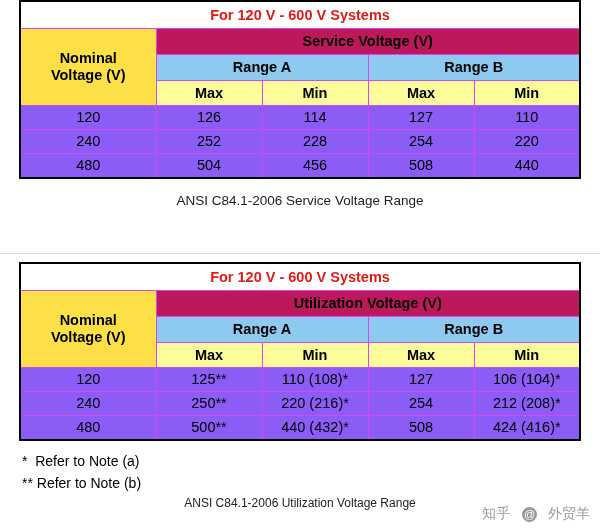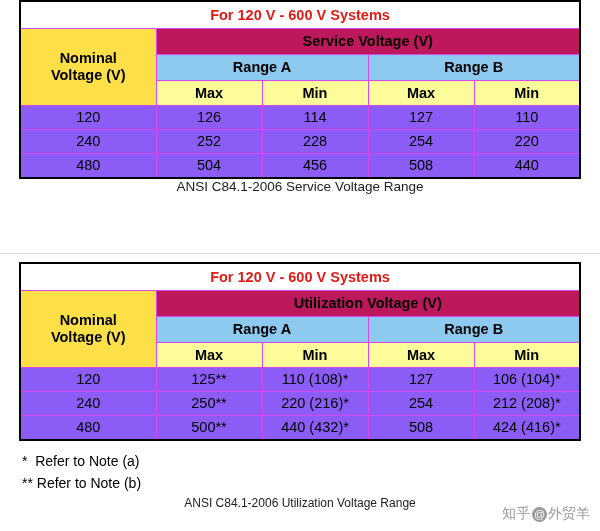--- a/index.html
+++ b/index.html
@@ -89,20 +89,21 @@
     font-size: 15px;
     height: 21px;
   }
   .col-nominal { width: 136px; }
   .col-val { width: 106px; }
 
   .caption {
     text-align: center;
     font-size: 13.5px;
     color: #222222;
+    margin-top: 14px;
   }
   .notes {
     margin: 10px 0 0 22px;
     font-size: 14px;
     line-height: 1.55;
     color: #000000;
   }
   .notes div { white-space: pre; }
   .caption-2 {
     text-align: center;
@@ -110,21 +111,21 @@
     color: #222222;
     margin-top: 2px;
   }
 
   .watermark {
     position: absolute;
     right: 10px;
     bottom: 8px;
     display: flex;
     align-items: center;
-    gap: 1px;
+    gap: 11px;
     font-size: 14px;
     color: #9a9a9a;
   }
   .wm-logo {
     font-size: 14px;
     color: #9a9a9a;
     letter-spacing: 0.5px;
   }
   .wm-dot {
     width: 15px;

